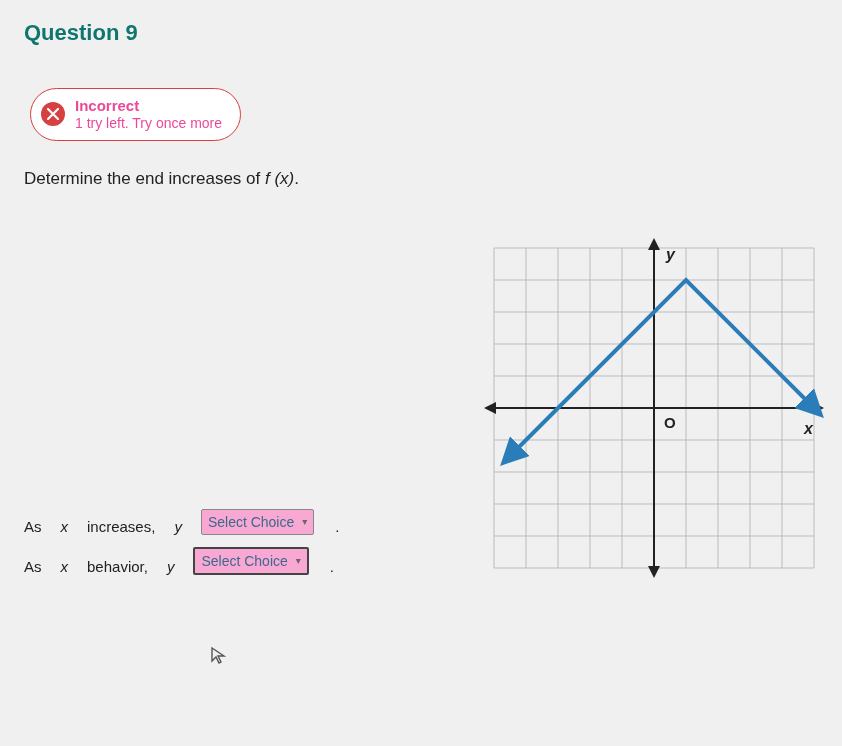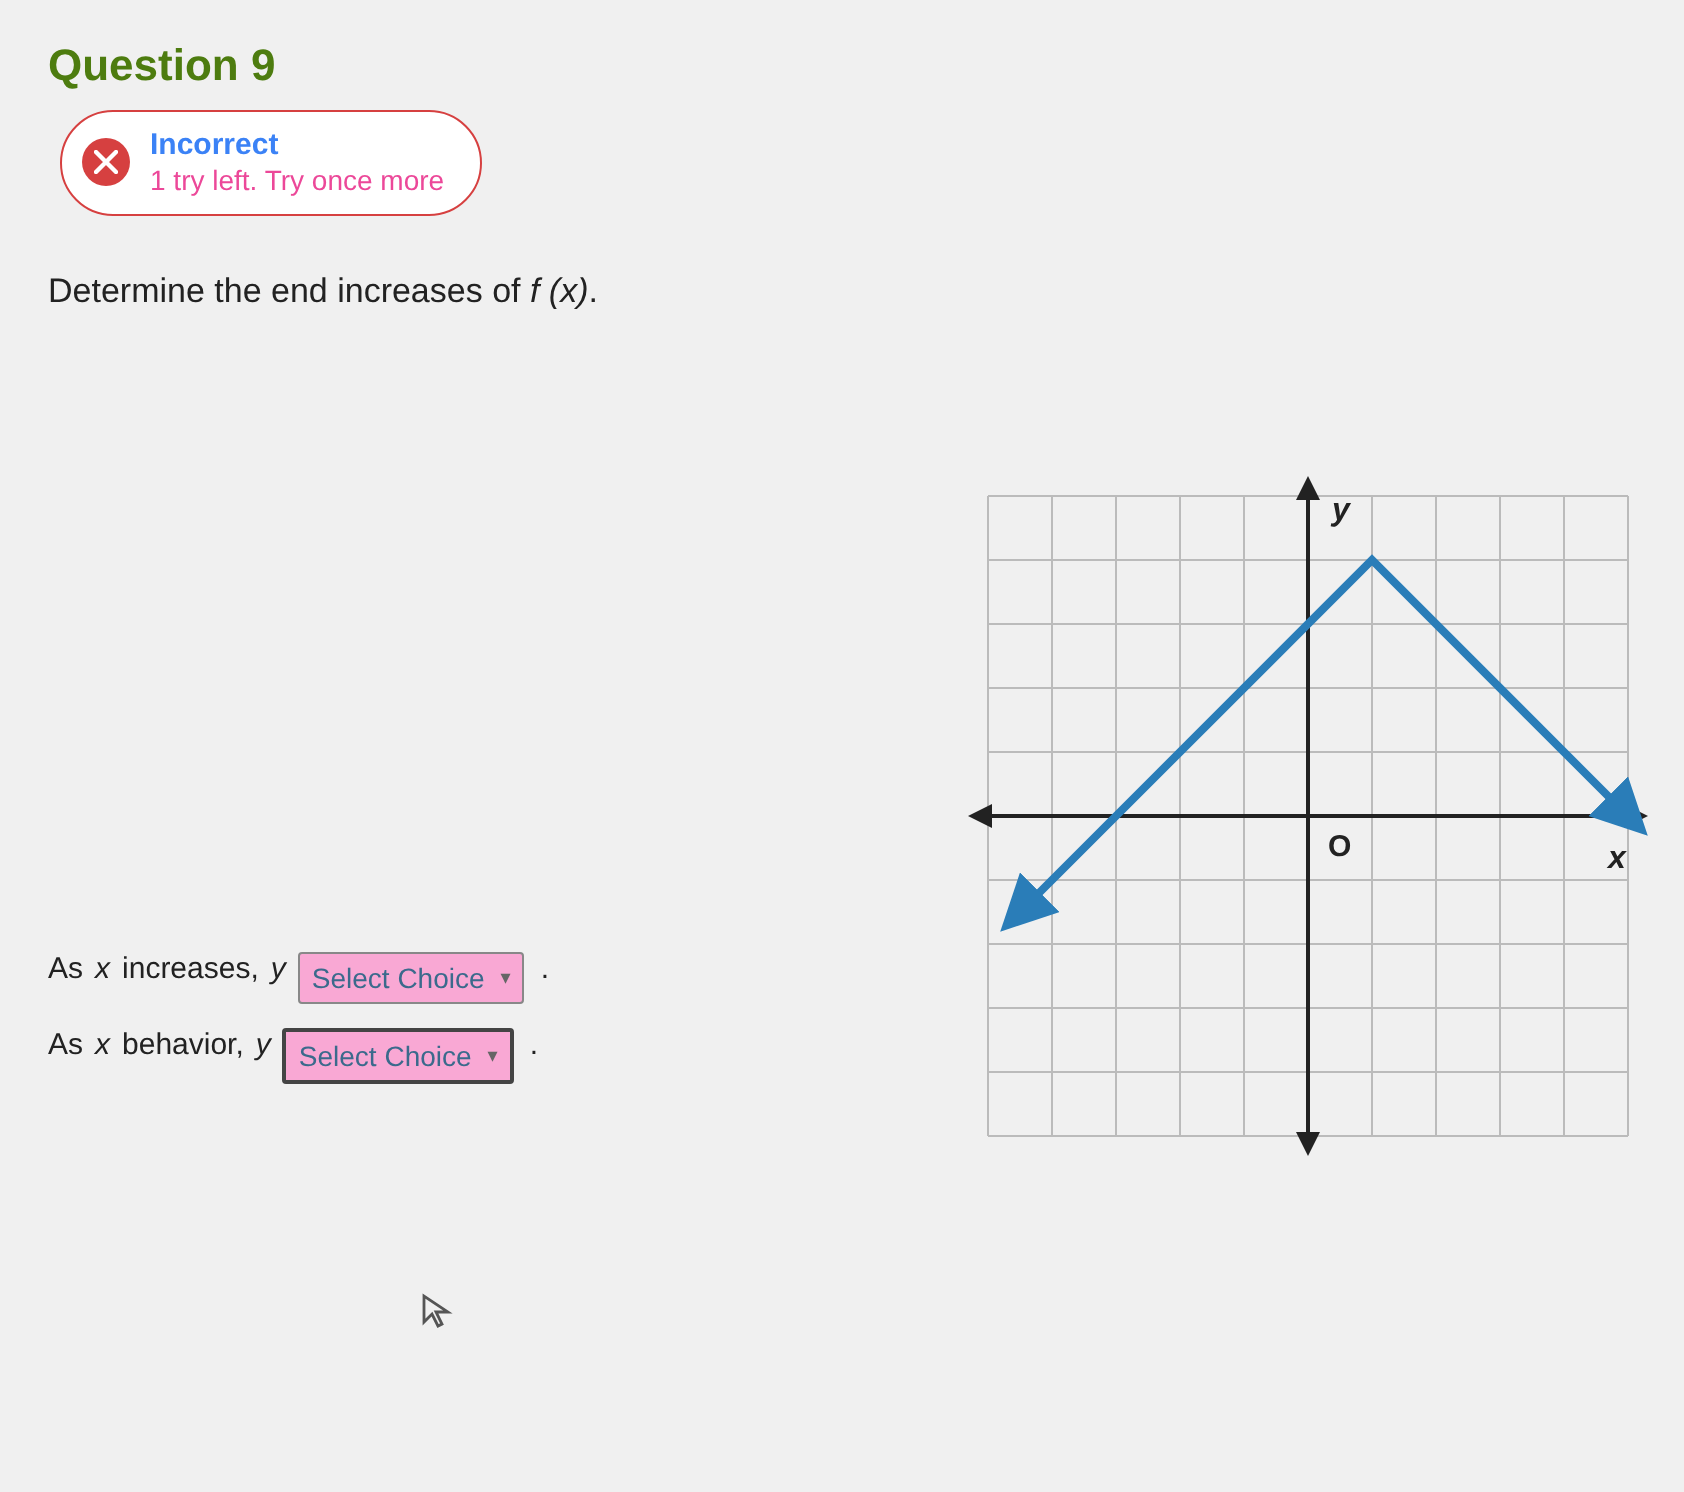--- a/index.html
+++ b/index.html
@@ -9,22 +9,22 @@
       width: 842px;
       height: 746px;
       overflow: hidden;
       position: relative;
       padding: 20px 24px;
       color: #222;
     }
     .question-title {
       font-size: 22px;
       font-weight: 700;
-      color: #4d7c0f;
-      margin-bottom: 9px;
+      color: #0f766e;
+      margin-bottom: 42px;
     }
     .status-pill {
       display: inline-flex;
       align-items: center;
       border: 1.5px solid #d64040;
       background: #fff;
       border-radius: 30px;
       padding: 8px 18px 8px 10px;
       gap: 10px;
       margin-left: 6px;
@@ -35,36 +35,36 @@
       background: #d64040;
       border-radius: 50%;
       color: #fff;
       display: flex;
       align-items: center;
       justify-content: center;
       flex: none;
     }
     .status-icon svg { width: 12px; height: 12px; }
     .status-text { display: flex; flex-direction: column; line-height: 1.2; }
-    .status-main { font-size: 15px; font-weight: 600; color: #3b82f6; }
+    .status-main { font-size: 15px; font-weight: 600; color: #ec4899; }
     .status-sub { font-size: 14px; color: #ec4899; }
     .prompt {
       font-size: 17px;
       color: #222;
       margin-bottom: 40px;
     }
     .prompt .fx { font-style: italic; }
     .responses {
       margin-top: 320px;
       display: flex;
       flex-direction: column;
       gap: 12px;
       font-size: 15px;
     }
-    .resp-line { display: flex; align-items: flex-start; gap: 6px; white-space: nowrap; }
+    .resp-line { display: flex; align-items: flex-end; gap: 19px; white-space: nowrap; }
     .resp-line .varx { font-style: italic; }
     .select-box {
       border: 1px solid #888;
       background: #f9a8d4;
       font-size: 14px;
       color: #3b6a8c;
       padding: 4px 6px;
       display: inline-flex;
       align-items: center;
       gap: 8px;

